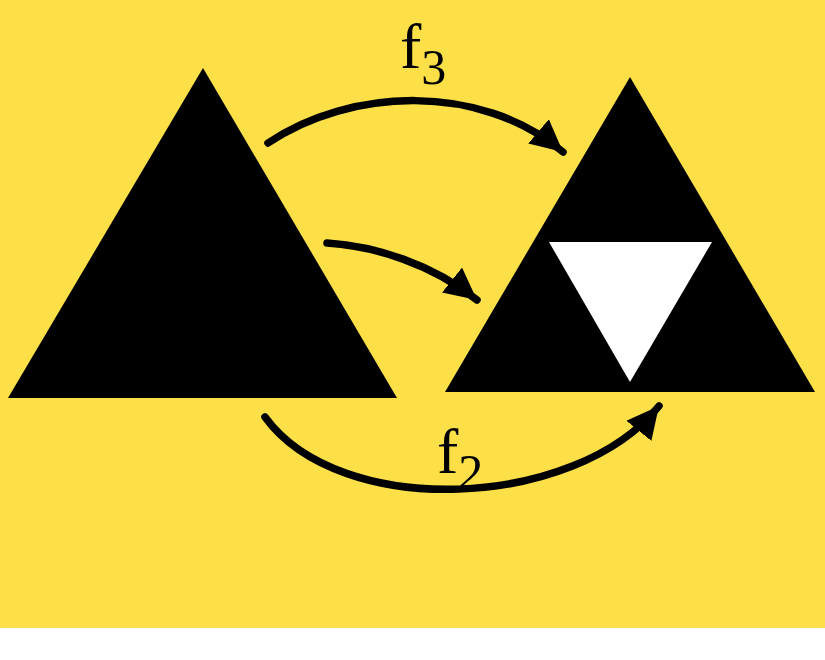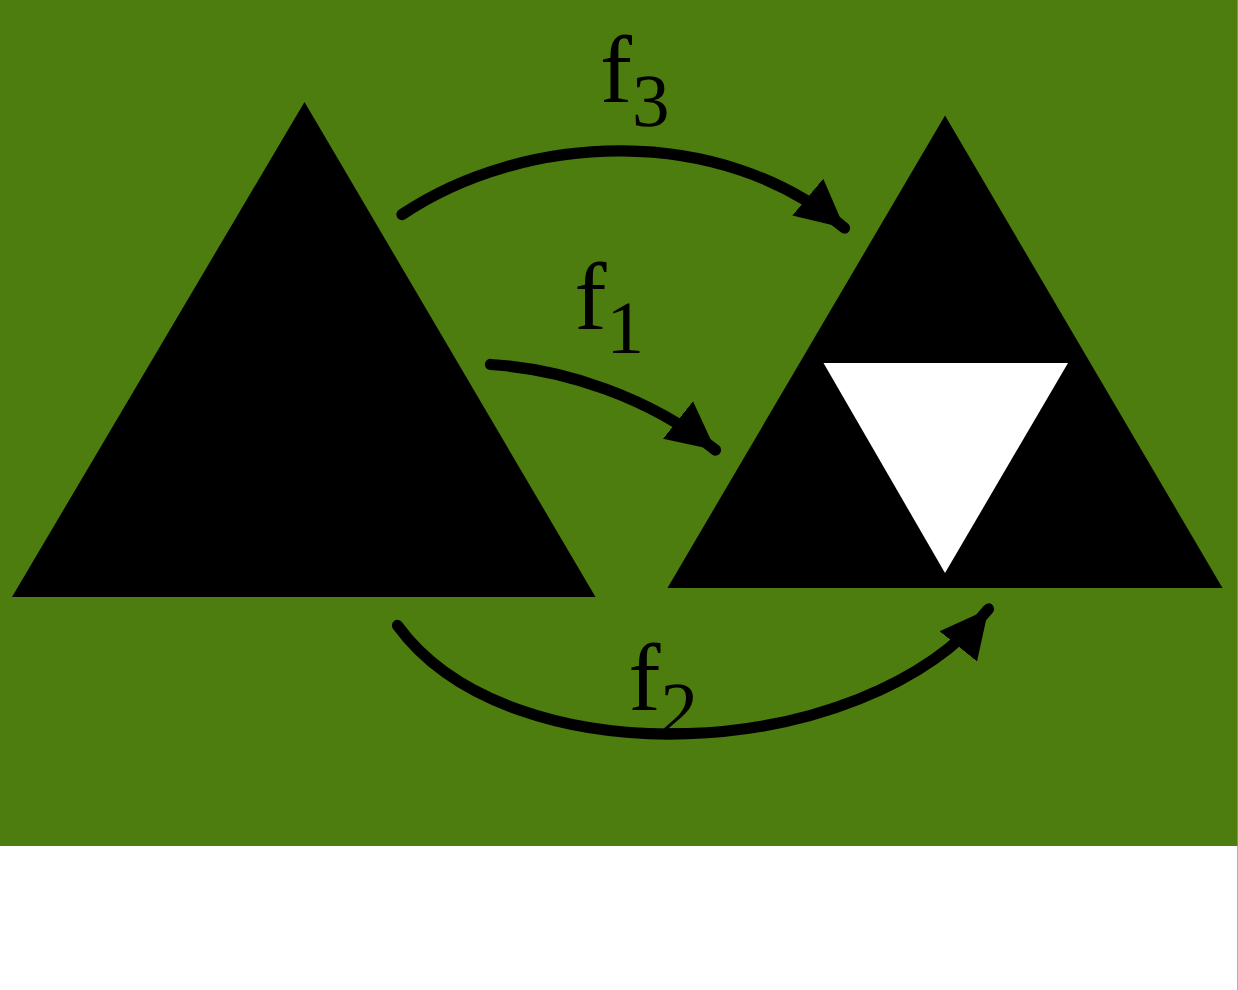--- a/index.html
+++ b/index.html
@@ -8,22 +8,22 @@
   }
   body {
     width: 825px;
     height: 660px;
     overflow: hidden;
     background: #ffffff;
   }
   .stage {
     position: relative;
     width: 825px;
-    height: 564px;
-    background: #4d7c0f;
+    height: 628px;
+    background: #fde047;
   }
   .stage svg {
     position: absolute;
     left: 0;
     top: 0;
     display: block;
   }
   .arrow {
     fill: none;
     stroke-width: 7.5;
@@ -66,23 +66,20 @@
 
     <path class="arrow" d="M 327,243 C 375,246 432,264 477,300" marker-end="url(#arrowhead)" stroke="#000000"></path>
 
     <path class="arrow" d="M 265,417 C 340,520 575,510 659,406" marker-end="url(#arrowhead)" stroke="#000000"></path>
   </svg>
 
   <div class="lbl" style="left:400px; top:15px">
     <span>f</span><span class="sub">3</span>
   </div>
 
-  <div class="lbl" style="left:383px; top:166px">
-    <span>f</span><span class="sub">1</span>
-  </div>
 
-  <div class="lbl" style="left:419px; top:420px">
+  <div class="lbl" style="left:437px; top:420px">
     <span>f</span><span class="sub">2</span>
   </div>
 
 
 
 </div>
 
 </body></html>

